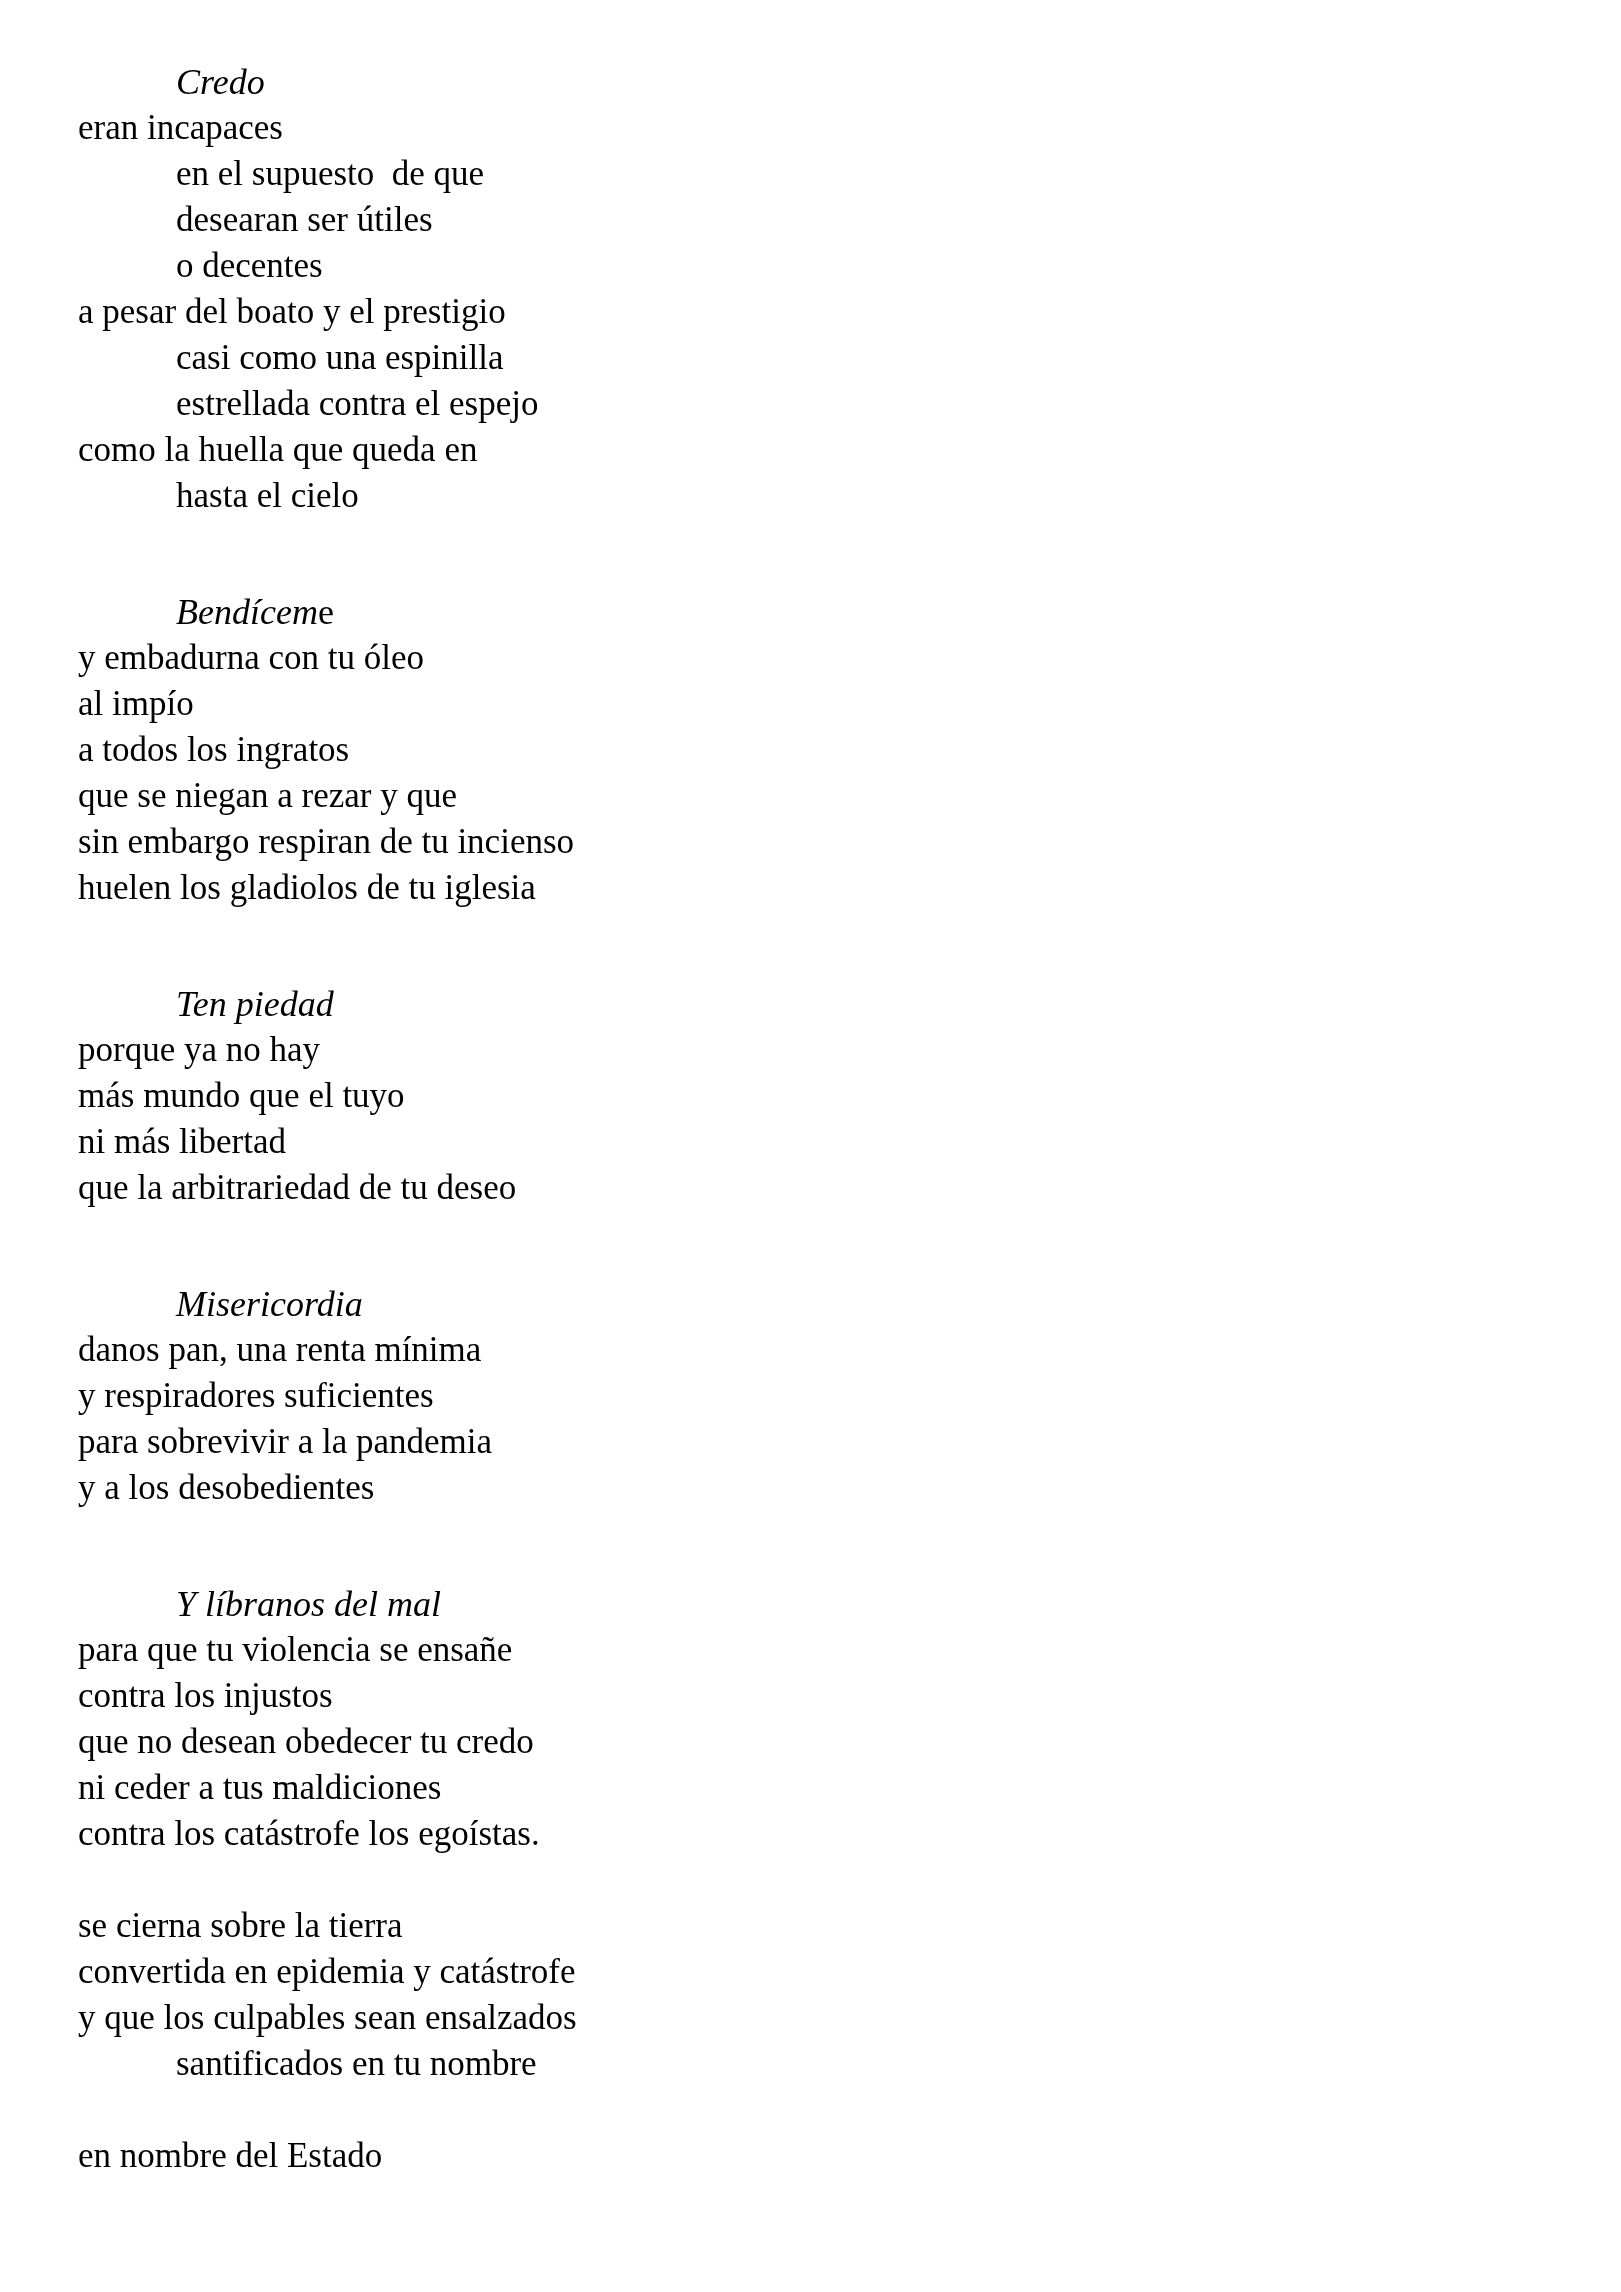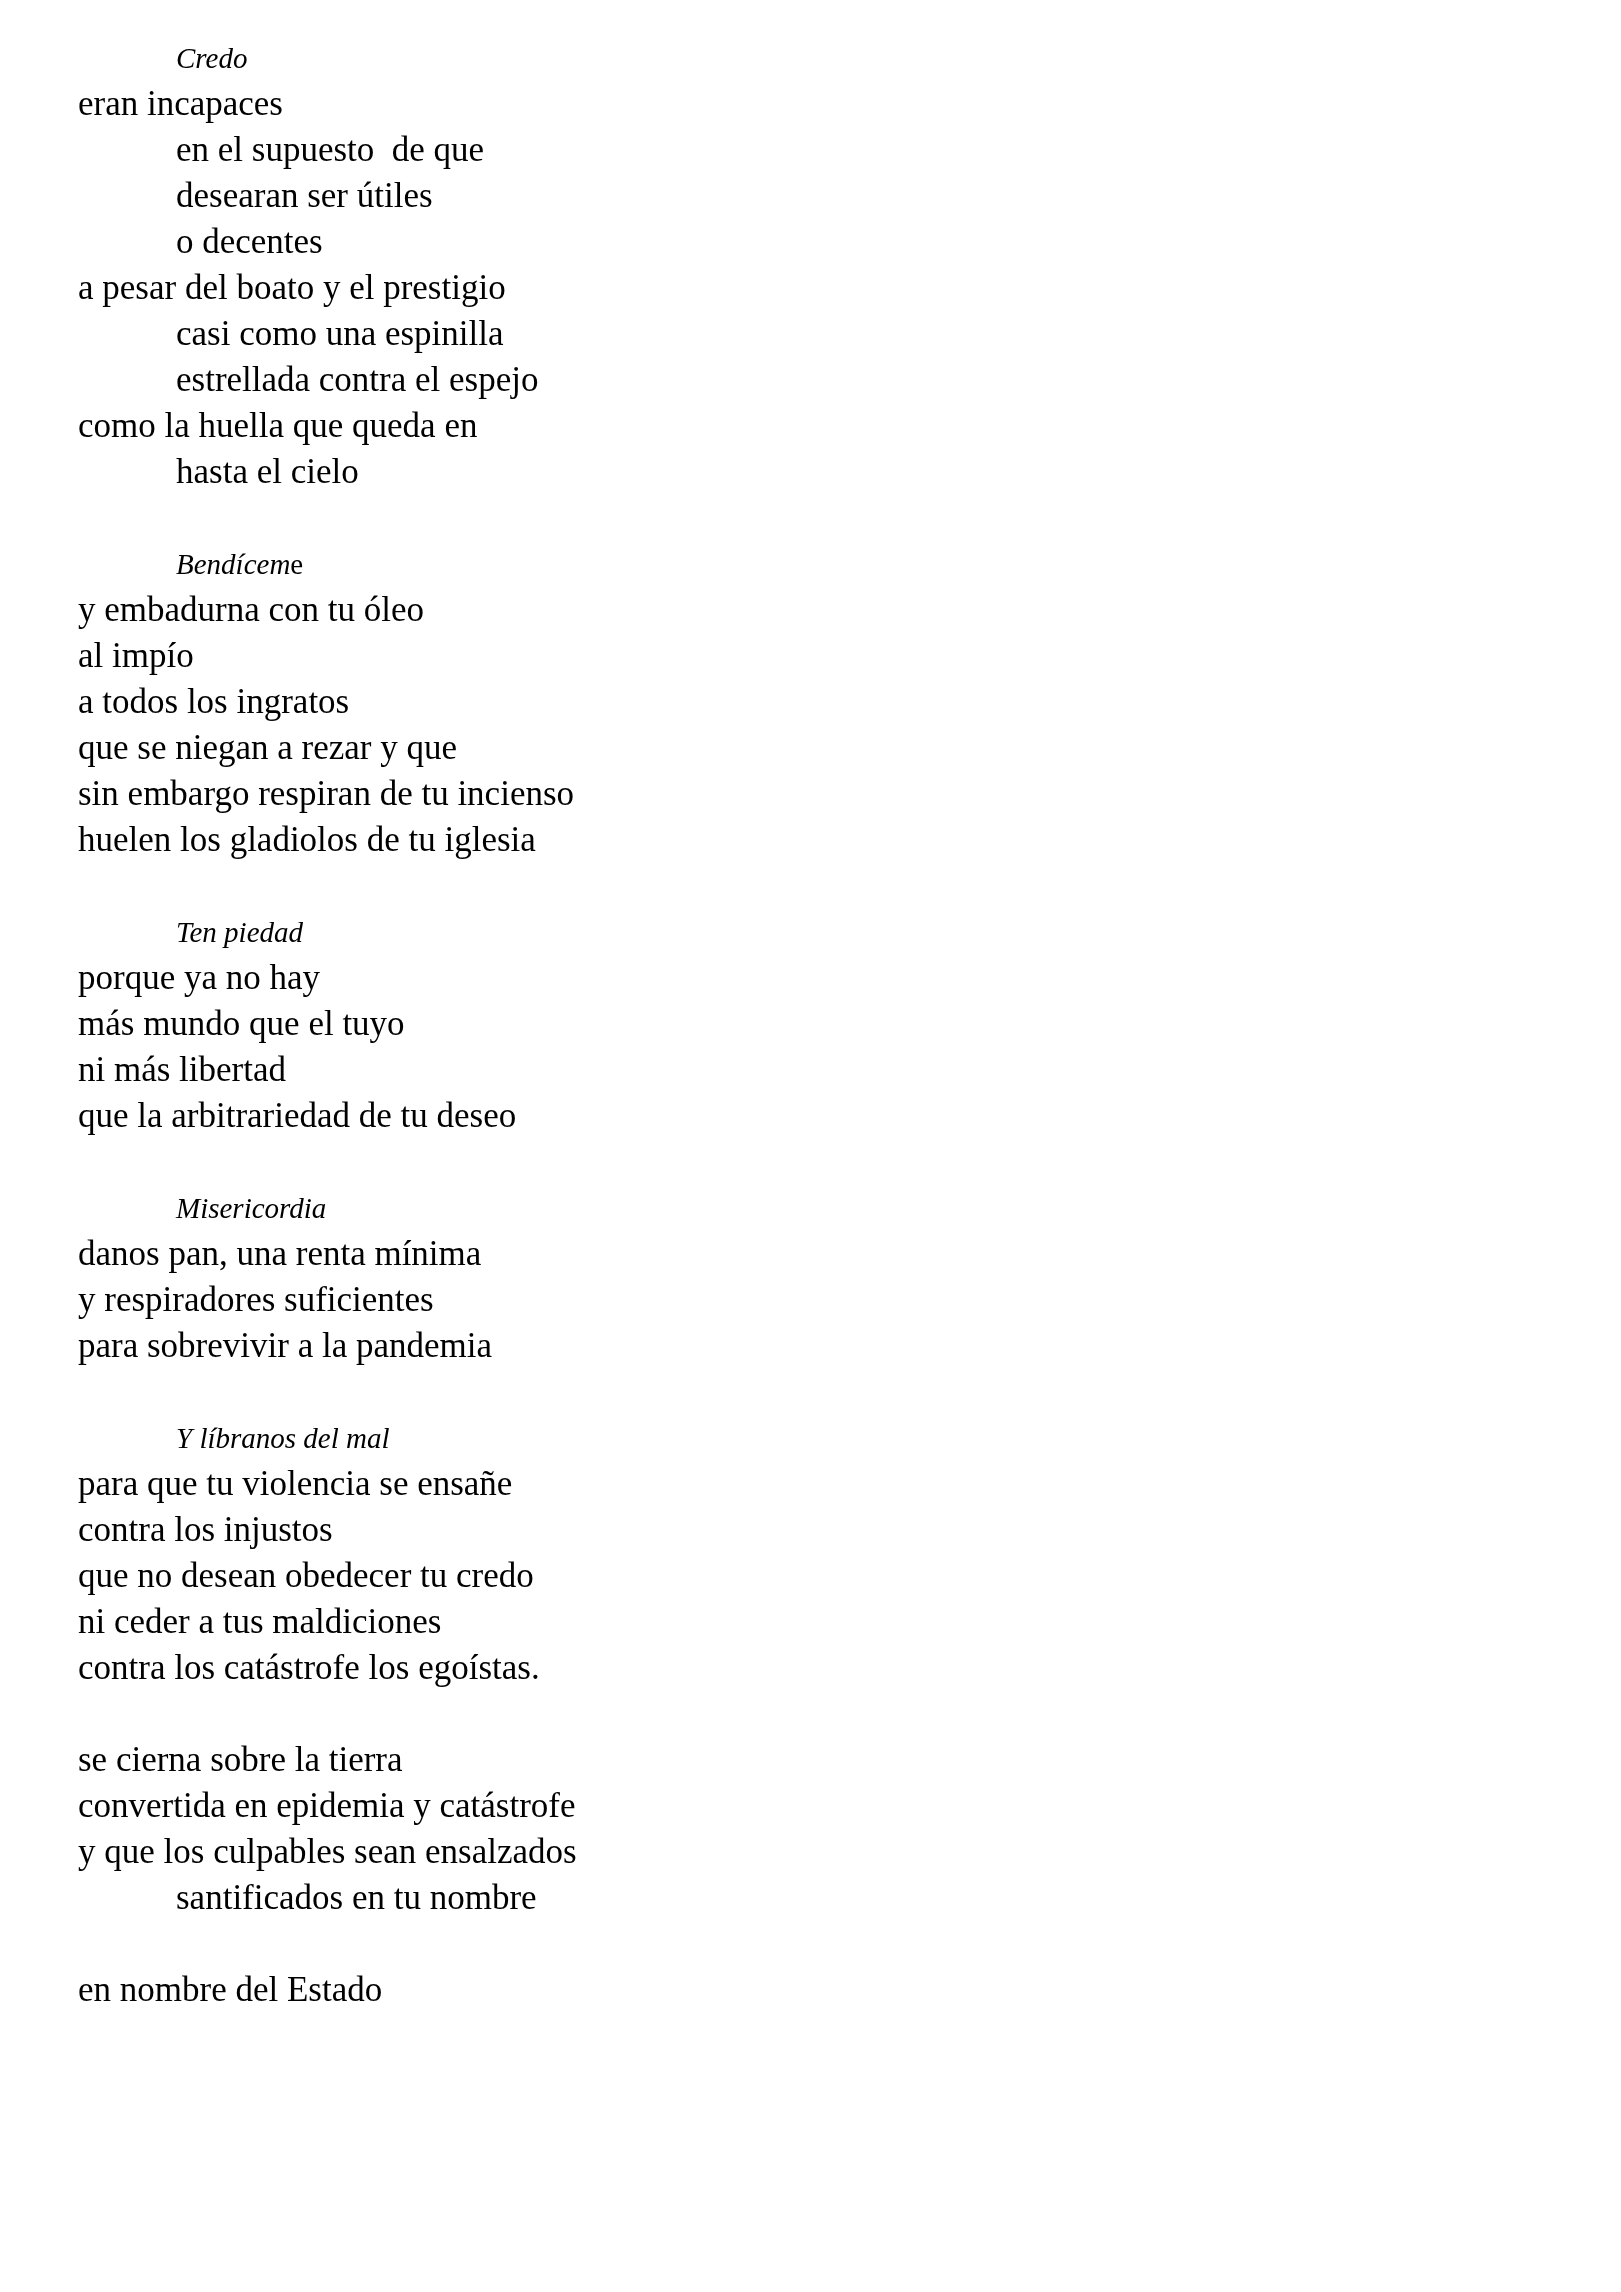--- a/index.html
+++ b/index.html
@@ -4,21 +4,21 @@
 <style>
   html, body { margin: 0; padding: 0; background: #ffffff; }
   body { width: 1621px; height: 2293px; position: relative; overflow: hidden; }
   .page {
     position: absolute; left: 78px; top: 35px;
     font-family: "Liberation Serif", "DejaVu Serif", serif;
     font-size: 35px; line-height: 46px; color: #000;
   }
   .line { display: block; height: 46px; white-space: pre; }
   .indent { padding-left: 98px; }
-  .heading { font-style: italic; font-size: 29px; }
+  .heading { font-style: italic; font-size: 36px; margin-top: 24px; }
   .heading .upright { font-style: normal; }
   .blank { height: 46px; }
 </style>
 </head>
 <body>
 
 <div class="page">
 
   <div>
     <span class="line indent heading">Credo</span>
@@ -52,20 +52,21 @@
     <span class="line">ni más libertad</span>
     <span class="line">que la arbitrariedad de tu deseo</span>
   </div>
   <div class="blank"></div>
 
   <div>
     <span class="line indent heading">Misericordia</span>
     <span class="line">danos pan, una renta mínima</span>
     <span class="line">y respiradores suficientes</span>
     <span class="line">para sobrevivir a la pandemia</span>
+    <span class="line">y a los desobedientes</span>
   </div>
   <div class="blank"></div>
 
   <div>
     <span class="line indent heading">Y líbranos del mal</span>
     <span class="line">para que tu violencia se ensañe</span>
     <span class="line">contra los injustos</span>
     <span class="line">que no desean obedecer tu credo</span>
     <span class="line">ni ceder a tus maldiciones</span>
     <span class="line">contra los catástrofe los egoístas.</span>

